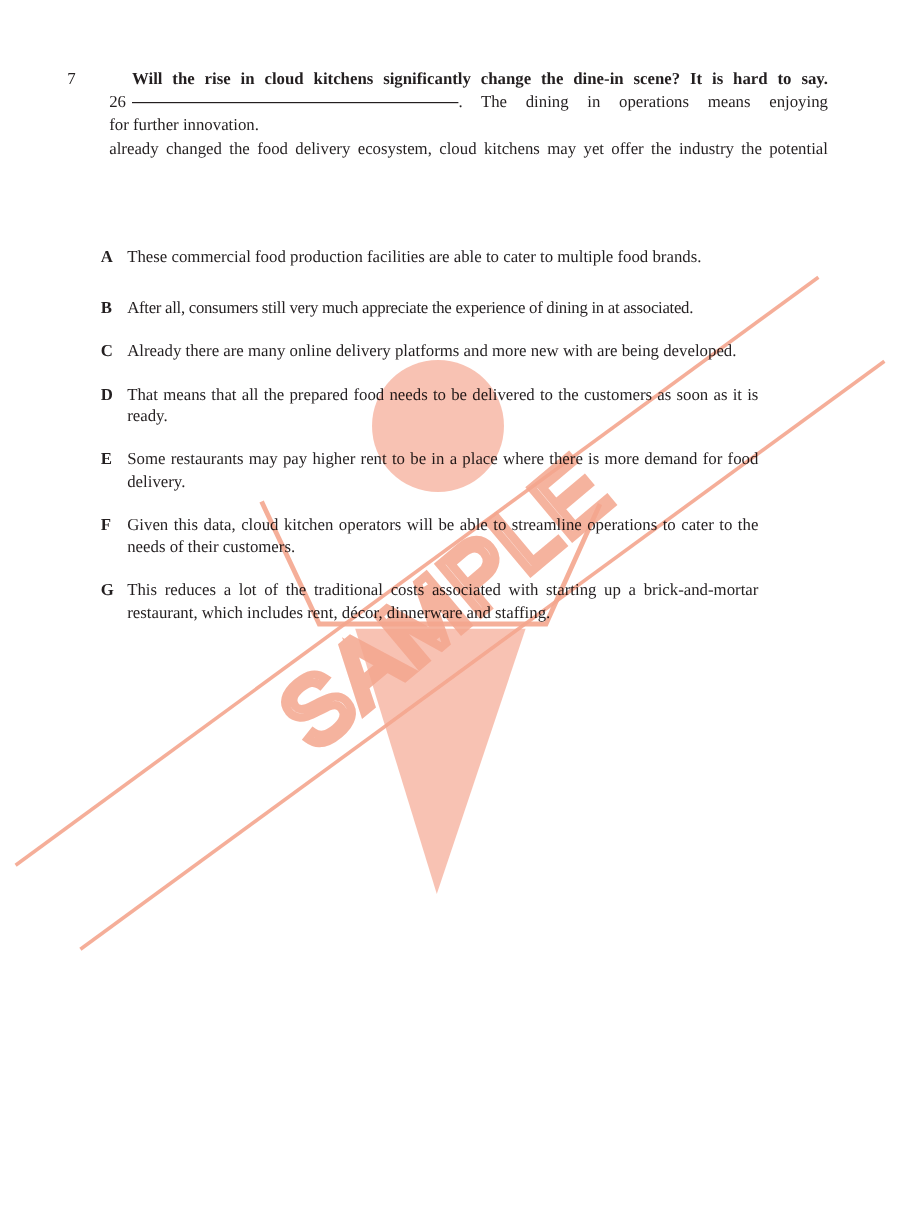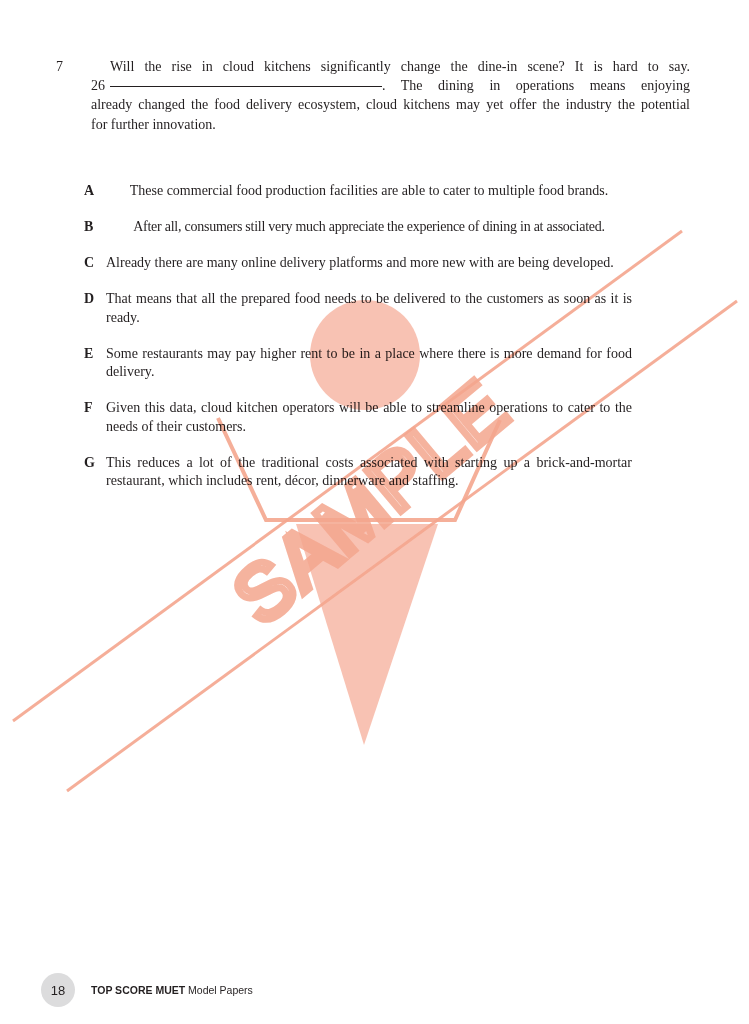--- a/index.html
+++ b/index.html
@@ -18,21 +18,21 @@
       position: absolute; left: 56px; top: 57px;
       font-size: 14px; line-height: 19px;
     }
     .q-para {
       position: absolute; left: 91px; top: 57px; width: 599px;
       font-size: 14px; line-height: 19.2px;
       text-align: justify;
       text-align-last: left;
     }
     .q-para .line { display: block; text-align: justify; text-align-last: justify; }
-    .q-para .line.first { padding-left: 19px; }
+    .q-para .line.first { padding-left: 19px; font-weight: bold; }
     .q-para .line.last { text-align-last: left; }
     .blank-num { font-weight: normal; }
     .blank {
       display: inline-block; width: 272px; height: 1px;
       border-bottom: 1px solid #231f20;
       vertical-align: 3px; margin-left: 5px;
     }
 
     
     .options { position: absolute; left: 84px; top: 182px; width: 548px; }
@@ -40,21 +40,21 @@
       position: relative;
       font-size: 14px; line-height: 18.5px;
       padding-left: 22px;
       margin-bottom: 17.5px;
     }
     .option .opt-letter {
       position: absolute; left: 0; top: 0;
       font-weight: bold;
     }
     .option .opt-text { display: block; text-align: justify; }
-    .option.single .opt-text { text-align: center; white-space: nowrap; }
+    .option.single .opt-text { text-align: left; white-space: nowrap; margin-top: 24px; }
 
     
     .watermark {
       position: absolute; left: 0; top: 0;
       width: 749px; height: 1024px;
       pointer-events: none;
       mix-blend-mode: multiply;
     }
 
     
@@ -79,22 +79,22 @@
 </head>
 <body>
 
 <div class="page">
 
   <div class="q-number">7</div>
 
   <div class="q-para">
     <span class="line first">Will the rise in cloud kitchens significantly change the dine-in scene? It is hard to say.</span>
     <span class="line"><span class="blank-num">26</span><span class="blank"></span><span>. The dining in operations means enjoying</span></span>
+    <span class="line last">for further innovation.</span>
     <span class="line">already changed the food delivery ecosystem, cloud kitchens may yet offer the industry the potential</span>
-    <span class="line last">for further innovation.</span>
   </div>
 
   <div class="options">
     <div class="option single">
       <span class="opt-letter">A</span>
       <span class="opt-text">These commercial food production facilities are able to cater to multiple food brands.</span>
     </div>
     <div class="option single" style="letter-spacing:-0.25px;">
       <span class="opt-letter">B</span>
       <span class="opt-text">After all, consumers still very much appreciate the experience of dining in at associated.</span>
@@ -129,23 +129,14 @@
     <g fill="none" stroke="#f4a68e" stroke-width="4" stroke-linejoin="miter" opacity="0.9">
       <polyline points="218,418 266,520 455,520 500,420"></polyline>
     </g>
     <g stroke="#f4a68e" stroke-width="3" opacity="0.9">
       <line x1="13" y1="721" x2="682" y2="231"></line>
       <line x1="67" y1="791" x2="737" y2="301"></line>
     </g>
     <text x="0" y="0" transform="translate(262,628) rotate(-40)" font-family="Liberation Sans, DejaVu Sans, sans-serif" font-size="78" fill="none" stroke="#f4a68e" stroke-width="7" opacity="0.85" letter-spacing="2">SAMPLE</text>
   </svg>
 
-  <div class="footer">
-    <div class="page-circle">
-      <span>18</span>
-    </div>
-    <div class="footer-title">
-      <span class="brand">TOP SCORE MUET</span>
-      <span>Model Papers</span>
-    </div>
-  </div>
 
 </div>
 
 </body></html>

